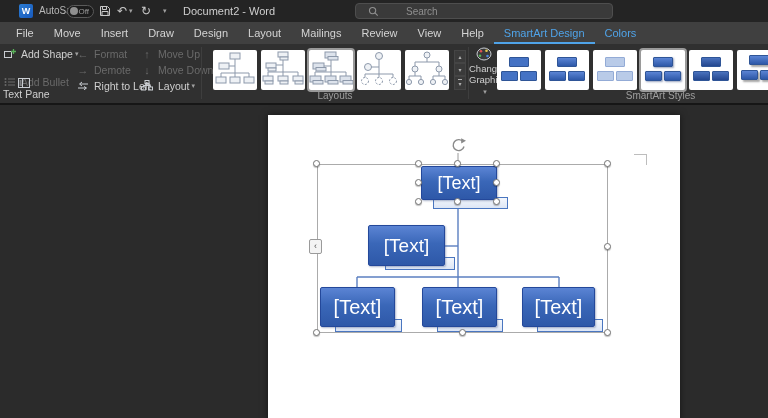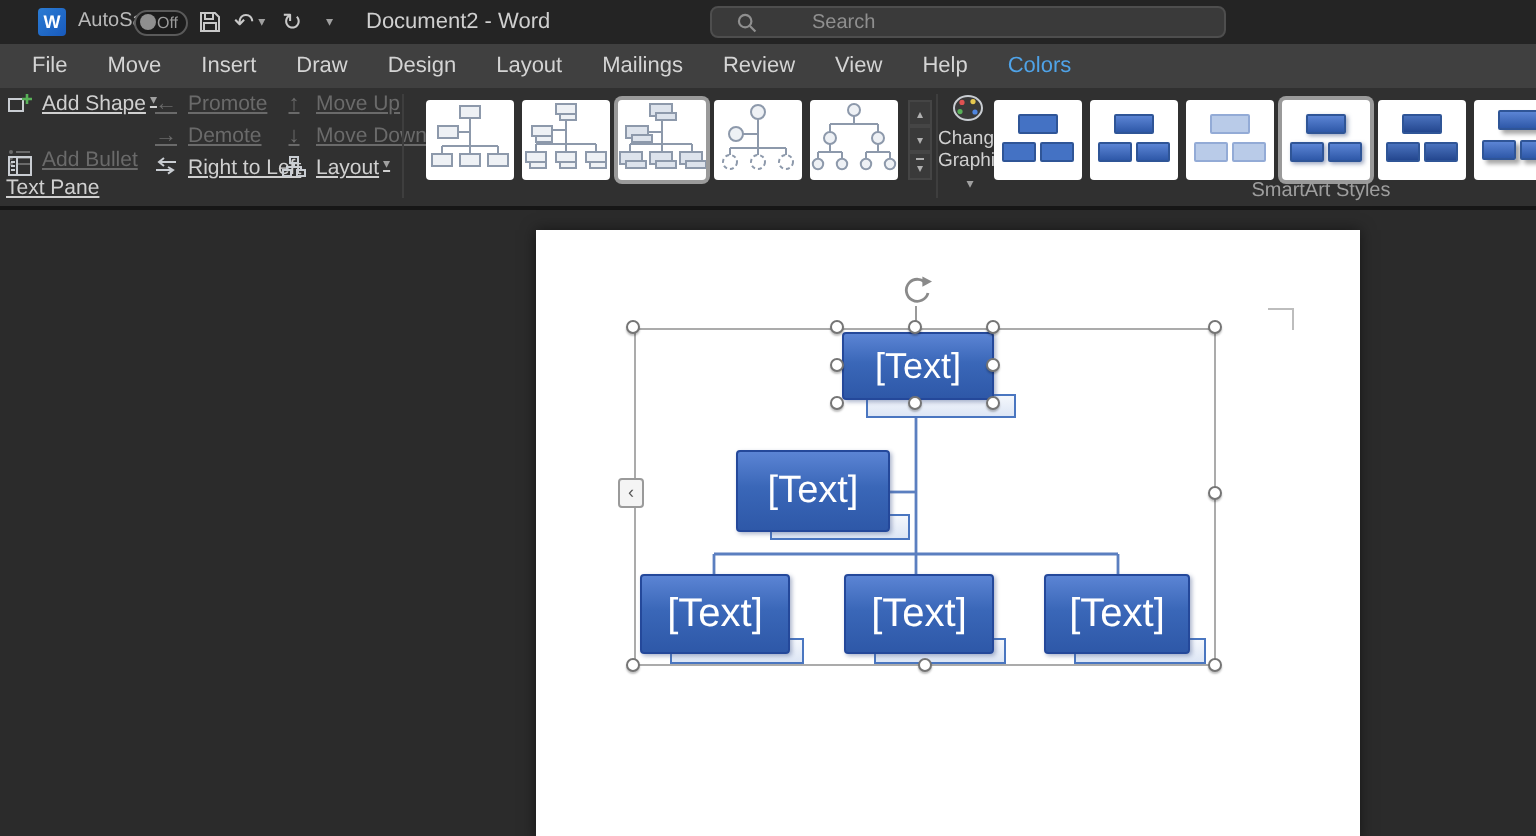--- a/index.html
+++ b/index.html
@@ -24,21 +24,21 @@
   .search-box span { font-size:10px; color:#8f8f8f; margin-left:8px; }
   
   #menubar { position:absolute; left:0; top:22px; width:768px; height:22px; background:#404040; display:flex; align-items:center; padding-left:6px; }
   .tab { font-size:11px; color:#d4d4d4; padding:4px 10px 5px 10px; white-space:nowrap; }
   .tab.ctx { color:#4fa3e8; }
   .tab.active { border-bottom:2px solid #4fa3e8; padding-bottom:3px; }
   
   #ribbon { position:absolute; left:0; top:44px; width:768px; height:59px; background:#303030; }
   .rsep { position:absolute; top:3px; width:1px; height:52px; background:#3e3e3e; }
   .grp-label { position:absolute; bottom:2px; left:0; right:0; text-align:center; font-size:10px; color:#9e9e9e; }
-  .rbtn { position:absolute; height:15px; display:flex; align-items:flex-start; font-size:10.5px; color:#d0d0d0; white-space:nowrap;text-decoration:underline; }
+  .rbtn { position:absolute; height:15px; display:flex; align-items:center; font-size:10.5px; color:#d0d0d0; white-space:nowrap; }
   .rbtn.disabled { color:#6a6a6a; }
   .rbtn .ric { width:14px; display:inline-flex; justify-content:center; margin-right:4px; }
   .rbtn .arr { font-size:11px; width:14px; text-align:center; margin-right:4px; }
   .rbtn.disabled .arr { color:#6a6a6a; }
   .gallery-thumb { position:absolute; top:6px; width:44px; height:40px; background:#ffffff; border-radius:2px; }
   .gallery-thumb.selected { box-shadow:0 0 0 2px #9a9a9a; }
   .gscroll { position:absolute; width:12px; height:13px; background:#3a3a3a; border:1px solid #454545; color:#b0b0b0; font-size:6px; display:flex; align-items:center; justify-content:center; }
   .cc-btn { position:absolute; left:0; top:2px; width:30px; height:46px; text-align:center; font-size:9.5px; color:#d0d0d0; line-height:11px; }
   .sa-box { position:absolute; border-radius:1px; border:1px solid #2f5597; background:linear-gradient(180deg,#5b84d4,#2e58a8); }
   
@@ -92,39 +92,40 @@
     <span class="tab">File</span>
     <span class="tab">Move</span>
     <span class="tab">Insert</span>
     <span class="tab">Draw</span>
     <span class="tab">Design</span>
     <span class="tab">Layout</span>
     <span class="tab">Mailings</span>
     <span class="tab">Review</span>
     <span class="tab">View</span>
     <span class="tab">Help</span>
+    <span class="tab ctx active">SmartArt Design</span>
     <span class="tab ctx">Colors</span>
   </div>
 
   <div id="ribbon">
 
     <div style="position:absolute;left:0;top:0;width:201px;height:59px;">
       <div class="rbtn" style="left:3px;top:2px;">
         <span class="ric">
             <svg width="12" height="12" viewBox="0 0 12 12">
               <rect x="0.5" y="3.5" width="7" height="6" fill="none" stroke="#c9cdd2"></rect>
               <path d="M9.5 1 v5 M7 3.5 h5" stroke="#58b158" stroke-width="1.3" fill="none"></path>
             </svg>
           </span>
         <span>Add Shape</span>
         <span class="small-caret">▾</span>
       </div>
       <div class="rbtn disabled" style="left:76px;top:2px;">
         <span class="arr">←</span>
-        <span>Promote</span>
+        <span>Format</span>
       </div>
       <div class="rbtn disabled" style="left:140px;top:2px;">
         <span class="arr">↑</span>
         <span>Move Up</span>
       </div>
       <div class="rbtn disabled" style="left:3px;top:30px;">
         <span class="ric">
             <svg width="12" height="10" viewBox="0 0 12 10">
               <path d="M4 2 h7 M4 5 h7 M4 8 h7" stroke="#6a6a6a"></path>
               <circle cx="1.5" cy="2" r="1" fill="#6a6a6a"></circle>
@@ -248,20 +249,21 @@
       </div>
       <div class="gscroll" style="left:252px;top:6px;">
           <span>▴</span>
         </div>
       <div class="gscroll" style="left:252px;top:19px;">
           <span>▾</span>
         </div>
       <div class="gscroll" style="left:252px;top:32px;height:14px;">
           <span style="border-top:1px solid #b0b0b0;">▾</span>
         </div>
+      <div class="grp-label">Layouts</div>
     </div>
 
     <div class="rsep" style="left:468px;"></div>
 
     <div style="position:absolute;left:469px;top:0;width:299px;height:59px;">
       <div class="cc-btn">
         <svg width="16" height="14" viewBox="0 0 16 14" style="margin-top:1px;">
           <ellipse cx="8" cy="7" rx="7" ry="6" fill="#3a3a3a" stroke="#c9cdd2"></ellipse>
           <circle cx="5" cy="4.2" r="1.3" fill="#e05252"></circle>
           <circle cx="10.5" cy="3.8" r="1.3" fill="#e8c94f"></circle>

